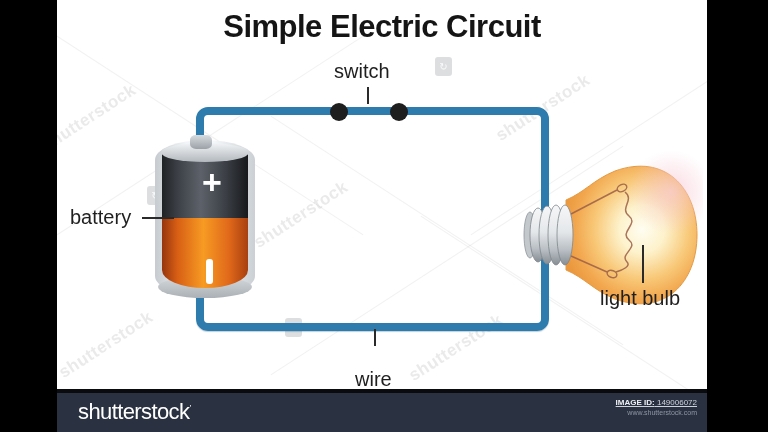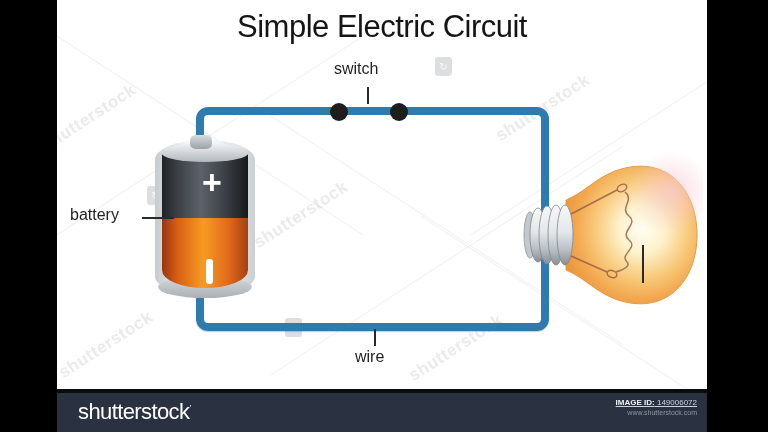--- a/index.html
+++ b/index.html
@@ -8,31 +8,31 @@
   .panel{position:absolute;left:57px;top:0;width:650px;height:389px;background:#fff;overflow:hidden;}
 
   
   .wm-text{position:absolute;transform:rotate(-33deg);font-weight:bold;font-size:17px;
            color:rgba(160,160,160,0.22);letter-spacing:0.5px;white-space:nowrap;}
   .wm-line{position:absolute;width:420px;height:1px;background:rgba(185,185,185,0.20);}
   .wm-icon{position:absolute;width:17px;height:19px;border-radius:3px;background:rgba(140,146,152,0.30);
            color:rgba(255,255,255,0.85);font-size:10px;line-height:19px;text-align:center;}
 
   .title{position:absolute;left:57px;top:9px;width:650px;text-align:center;
-         font-size:31px;font-weight:normal;color:#151515;letter-spacing:-0.5px;}
+         font-size:31px;font-weight:bold;color:#151515;letter-spacing:-0.5px;}
 
   
   .loop{position:absolute;left:196px;top:107px;width:337px;height:208px;
         border:8px solid #2e7cad;border-radius:12px;
         box-shadow:inset 0 1px 0 rgba(255,255,255,.15), 0 1px 1px rgba(20,60,90,.25);}
   .switch-dot{position:absolute;width:18px;height:18px;border-radius:50%;background:#1e1e1e;}
 
   .pointer-v{position:absolute;width:2px;background:#2a2a2a;}
   .pointer-h{position:absolute;height:2px;background:#2a2a2a;}
-  .lbl{position:absolute;font-size:16px;color:#1f1f1f;white-space:nowrap;}
+  .lbl{position:absolute;font-size:20px;color:#1f1f1f;white-space:nowrap;}
 
   
   .bat-shell{position:absolute;left:155px;top:140px;width:100px;height:156px;border-radius:50px/20px;
              background:linear-gradient(90deg,#c6cbd0,#f1f4f6 30%,#f8fbfd 55%,#cbd0d5);}
   .bat-bottomrim{position:absolute;left:158px;top:276px;width:94px;height:22px;border-radius:50%;
              background:linear-gradient(#d6dadd,#aab0b5);}
   .bat-dark{position:absolute;left:162px;top:152px;width:86px;height:66px;
             background:linear-gradient(90deg,#1f2225,#3c4046 18%,#5d626a 45%,#3a3e44 75%,#17191c);}
   .bat-orange{position:absolute;left:162px;top:218px;width:86px;height:70px;
               background:linear-gradient(90deg,#96350e,#d85f14 18%,#f79b23 48%,#e0681a 78%,#a8400f);
@@ -136,23 +136,24 @@
     </g>
 
     <g>
       <ellipse cx="17" cy="85" rx="6" ry="23" fill="#c3c8cd" stroke="#8e959b" stroke-width="0.8"></ellipse>
       <ellipse cx="25" cy="85" rx="8" ry="27" fill="url(#ringGrad)" stroke="#7f868c" stroke-width="0.8"></ellipse>
       <ellipse cx="34" cy="85" rx="8" ry="29" fill="url(#ringGrad)" stroke="#7f868c" stroke-width="0.8"></ellipse>
       <ellipse cx="43" cy="85" rx="8" ry="30" fill="url(#ringGrad)" stroke="#7f868c" stroke-width="0.8"></ellipse>
       <ellipse cx="52" cy="85" rx="8" ry="30" fill="url(#ringGrad)" stroke="#7f868c" stroke-width="0.8"></ellipse>
     </g>
   </svg>
+  <div class="lbl" style="left:600px;top:287px;">light bulb</div>
   <div class="pointer-v" style="left:642px;top:245px;height:38px;"></div>
 
-  <div class="lbl" style="left:355px;top:348px;">wire</div>
+  <div class="lbl" style="left:355px;top:368px;">wire</div>
   <div class="pointer-v" style="left:374px;top:329px;height:17px;"></div>
 
   <div class="footer">
     <div class="logo">
       <span>shutterstock</span><sup>’</sup>
     </div>
     <div class="footer-meta">
       <div class="imgid">
         <b>IMAGE ID:</b> <span>149006072</span>
       </div>

